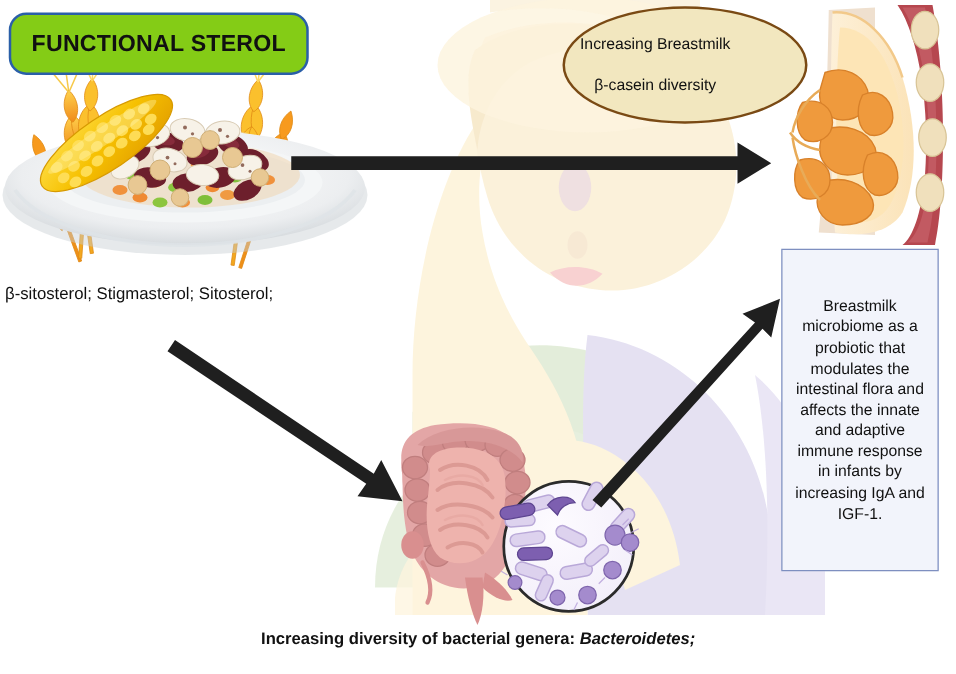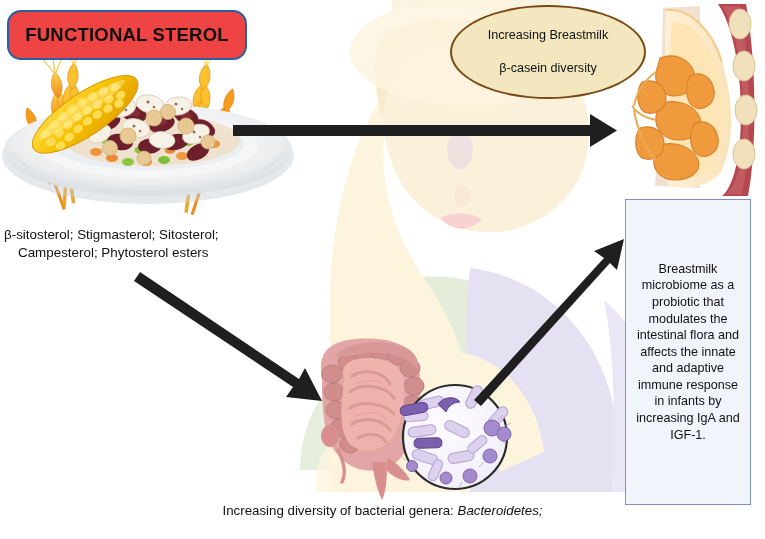--- a/index.html
+++ b/index.html
@@ -19,21 +19,21 @@
   }
 
   
   .bg-layer { position: absolute; inset: 0; overflow: hidden; }
 
   
   #title-pill {
     position: absolute;
     left: 7px; top: 10px;
     width: 240px; height: 50px;
-    background: #ef4444;
+    background: #84cc16;
     border: 2.5px solid #2a5fa8;
     border-radius: 14px;
     display: flex; align-items: center; justify-content: center;
     z-index: 40;
   }
   #title-pill .label {
     font-size: 18.5px;
     font-weight: bold;
     letter-spacing: 0.2px;
     color: #111111;
@@ -54,36 +54,36 @@
   #sterol-caption .l2 { display:block; padding-left: 14px; }
 
   
   #breastmilk-callout {
     position: absolute;
     left: 450px; top: 5px;
     width: 196px; height: 94px;
     background: #f2e7bf;
     border: 2.4px solid #7a4a14;
     border-radius: 50%;
-    display: flex; align-items: center; justify-content: center;
+    display: flex; align-items: center; 
     z-index: 38;
   }
   #breastmilk-callout .txt {
     font-size: 12.6px;
     line-height: 16.4px;
     text-align: center;
     color: #111;
     padding: 0 12px;
   }
 
   
   #microbiome-box {
     position: absolute;
     left: 625px; top: 199px;
-    width: 126px; height: 306px;
+    width: 126px; height: 258px;
     background: #f2f4fb;
     border: 1.6px solid #7e8fc0;
     display: flex; align-items: center; justify-content: center;
     z-index: 38;
   }
   #microbiome-box .txt {
     font-size: 12.6px;
     line-height: 16.6px;
     text-align: center;
     color: #111;
@@ -91,21 +91,21 @@
   }
 
   
   #genera-caption {
     position: absolute;
     left: 0; top: 502px;
     width: 765px;
     text-align: center;
     font-size: 13.3px;
     line-height: 18px;
-    font-weight: normal;
+    font-weight: bold;
     color: #111;
     z-index: 35;
   }
   #genera-caption i { font-style: italic; }
 
   .arrow-layer { position: absolute; inset: 0; z-index: 30; }
 </style>
 </head>
 <body>
 
@@ -524,21 +524,20 @@
       </g>
     </svg>
   </div>
 
   <div id="title-pill">
     <span class="label">FUNCTIONAL STEROL</span>
   </div>
 
   <div id="sterol-caption">
     <span>β-sitosterol; Stigmasterol; Sitosterol;</span>
-    <span class="l2">Campesterol; Phytosterol esters</span>
   </div>
 
   <div id="breastmilk-callout">
     <div class="txt">
       <span>Increasing Breastmilk</span><br>
       <br>
       <span>β-casein diversity</span>
     </div>
   </div>
 

